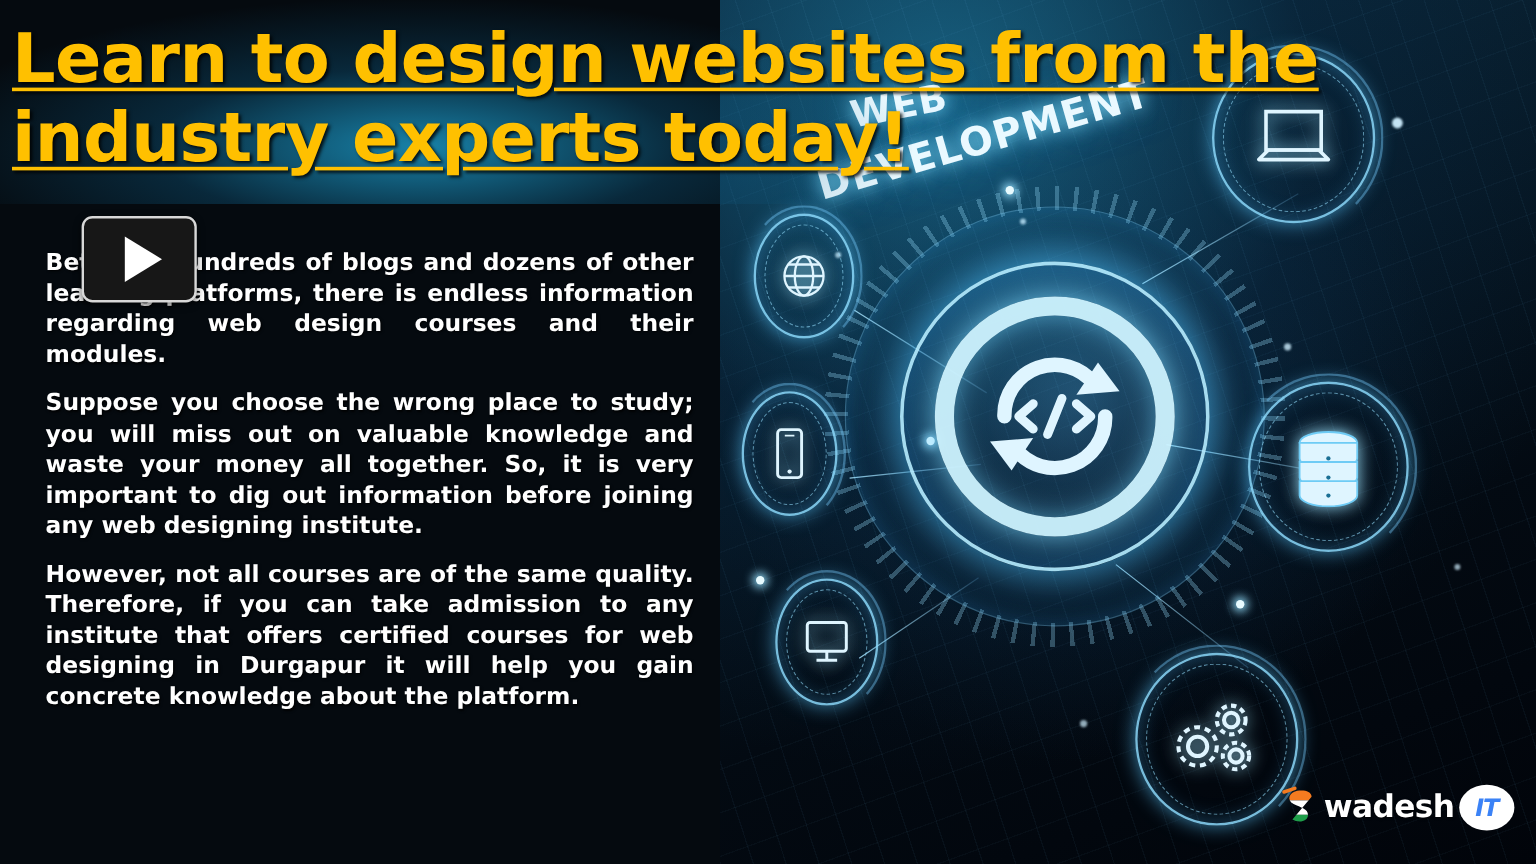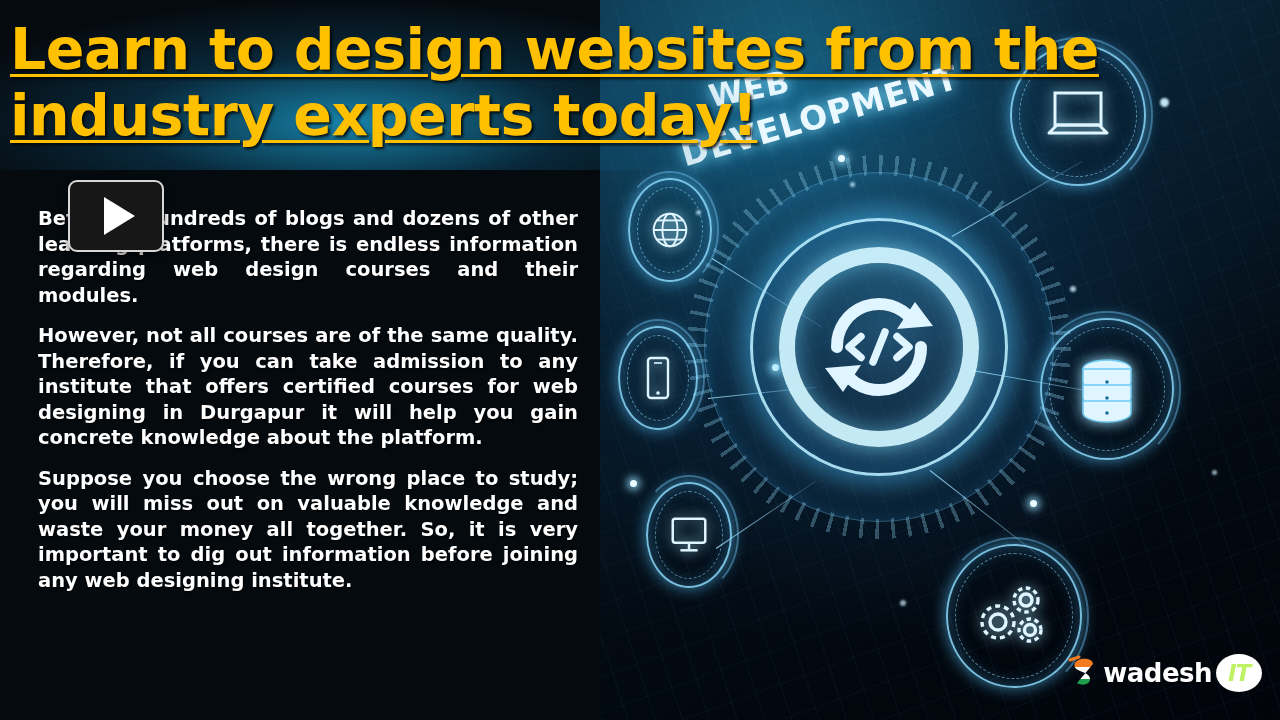--- a/index.html
+++ b/index.html
@@ -157,22 +157,22 @@
     text-shadow:0 1px 2px rgba(0,0,0,.8);
   }
   .logo-it{
     position:relative; width:46px; height:38px; margin-left:4px;
     display:flex; align-items:center; justify-content:center;
   }
   .logo-it .disc{
     position:absolute; inset:0; background:#ffffff; border-radius:50%;
   }
   .logo-it span{
-    position:relative; color:#bef264; font-family:"DejaVu Sans", sans-serif;
-    font-weight:bold; font-style:italic; font-size:23px; letter-spacing:-1px;
+    position:relative; color:#3b82f6; font-family:"DejaVu Sans", sans-serif;
+    font-weight:bold; font-style:italic; font-size:20px; letter-spacing:-1px;
   }
 </style>
 </head>
 <body>
 
 <div class="slide">
 
   <div class="hero-image">
     <div class="grid-lines"></div>
 
@@ -282,22 +282,22 @@
         </g>
       </svg>
     </div>
   </div>
 
   <div class="title-glow"></div>
   <h1 class="title"><u>Learn to design websites from the industry experts today!</u></h1>
 
   <div class="body-col">
     <p>Between hundreds of blogs and dozens of other learning platforms, there is endless information regarding web design courses and their modules.</p>
+    <p>Suppose you choose the wrong place to study; you will miss out on valuable knowledge and waste your money all together. So, it is very important to dig out information before joining any web designing institute.</p>
     <p>However, not all courses are of the same quality. Therefore, if you can take admission to any institute that offers certified courses for web designing in Durgapur it will help you gain concrete knowledge about the platform.</p>
-    <p>Suppose you choose the wrong place to study; you will miss out on valuable knowledge and waste your money all together. So, it is very important to dig out information before joining any web designing institute.</p>
   </div>
 
   <div class="play-btn">
     <div class="play-tri"></div>
   </div>
 
   <div class="logo">
     <div class="logo-s">
       <svg width="34" height="36" viewBox="0 0 34 36">
         <defs>

